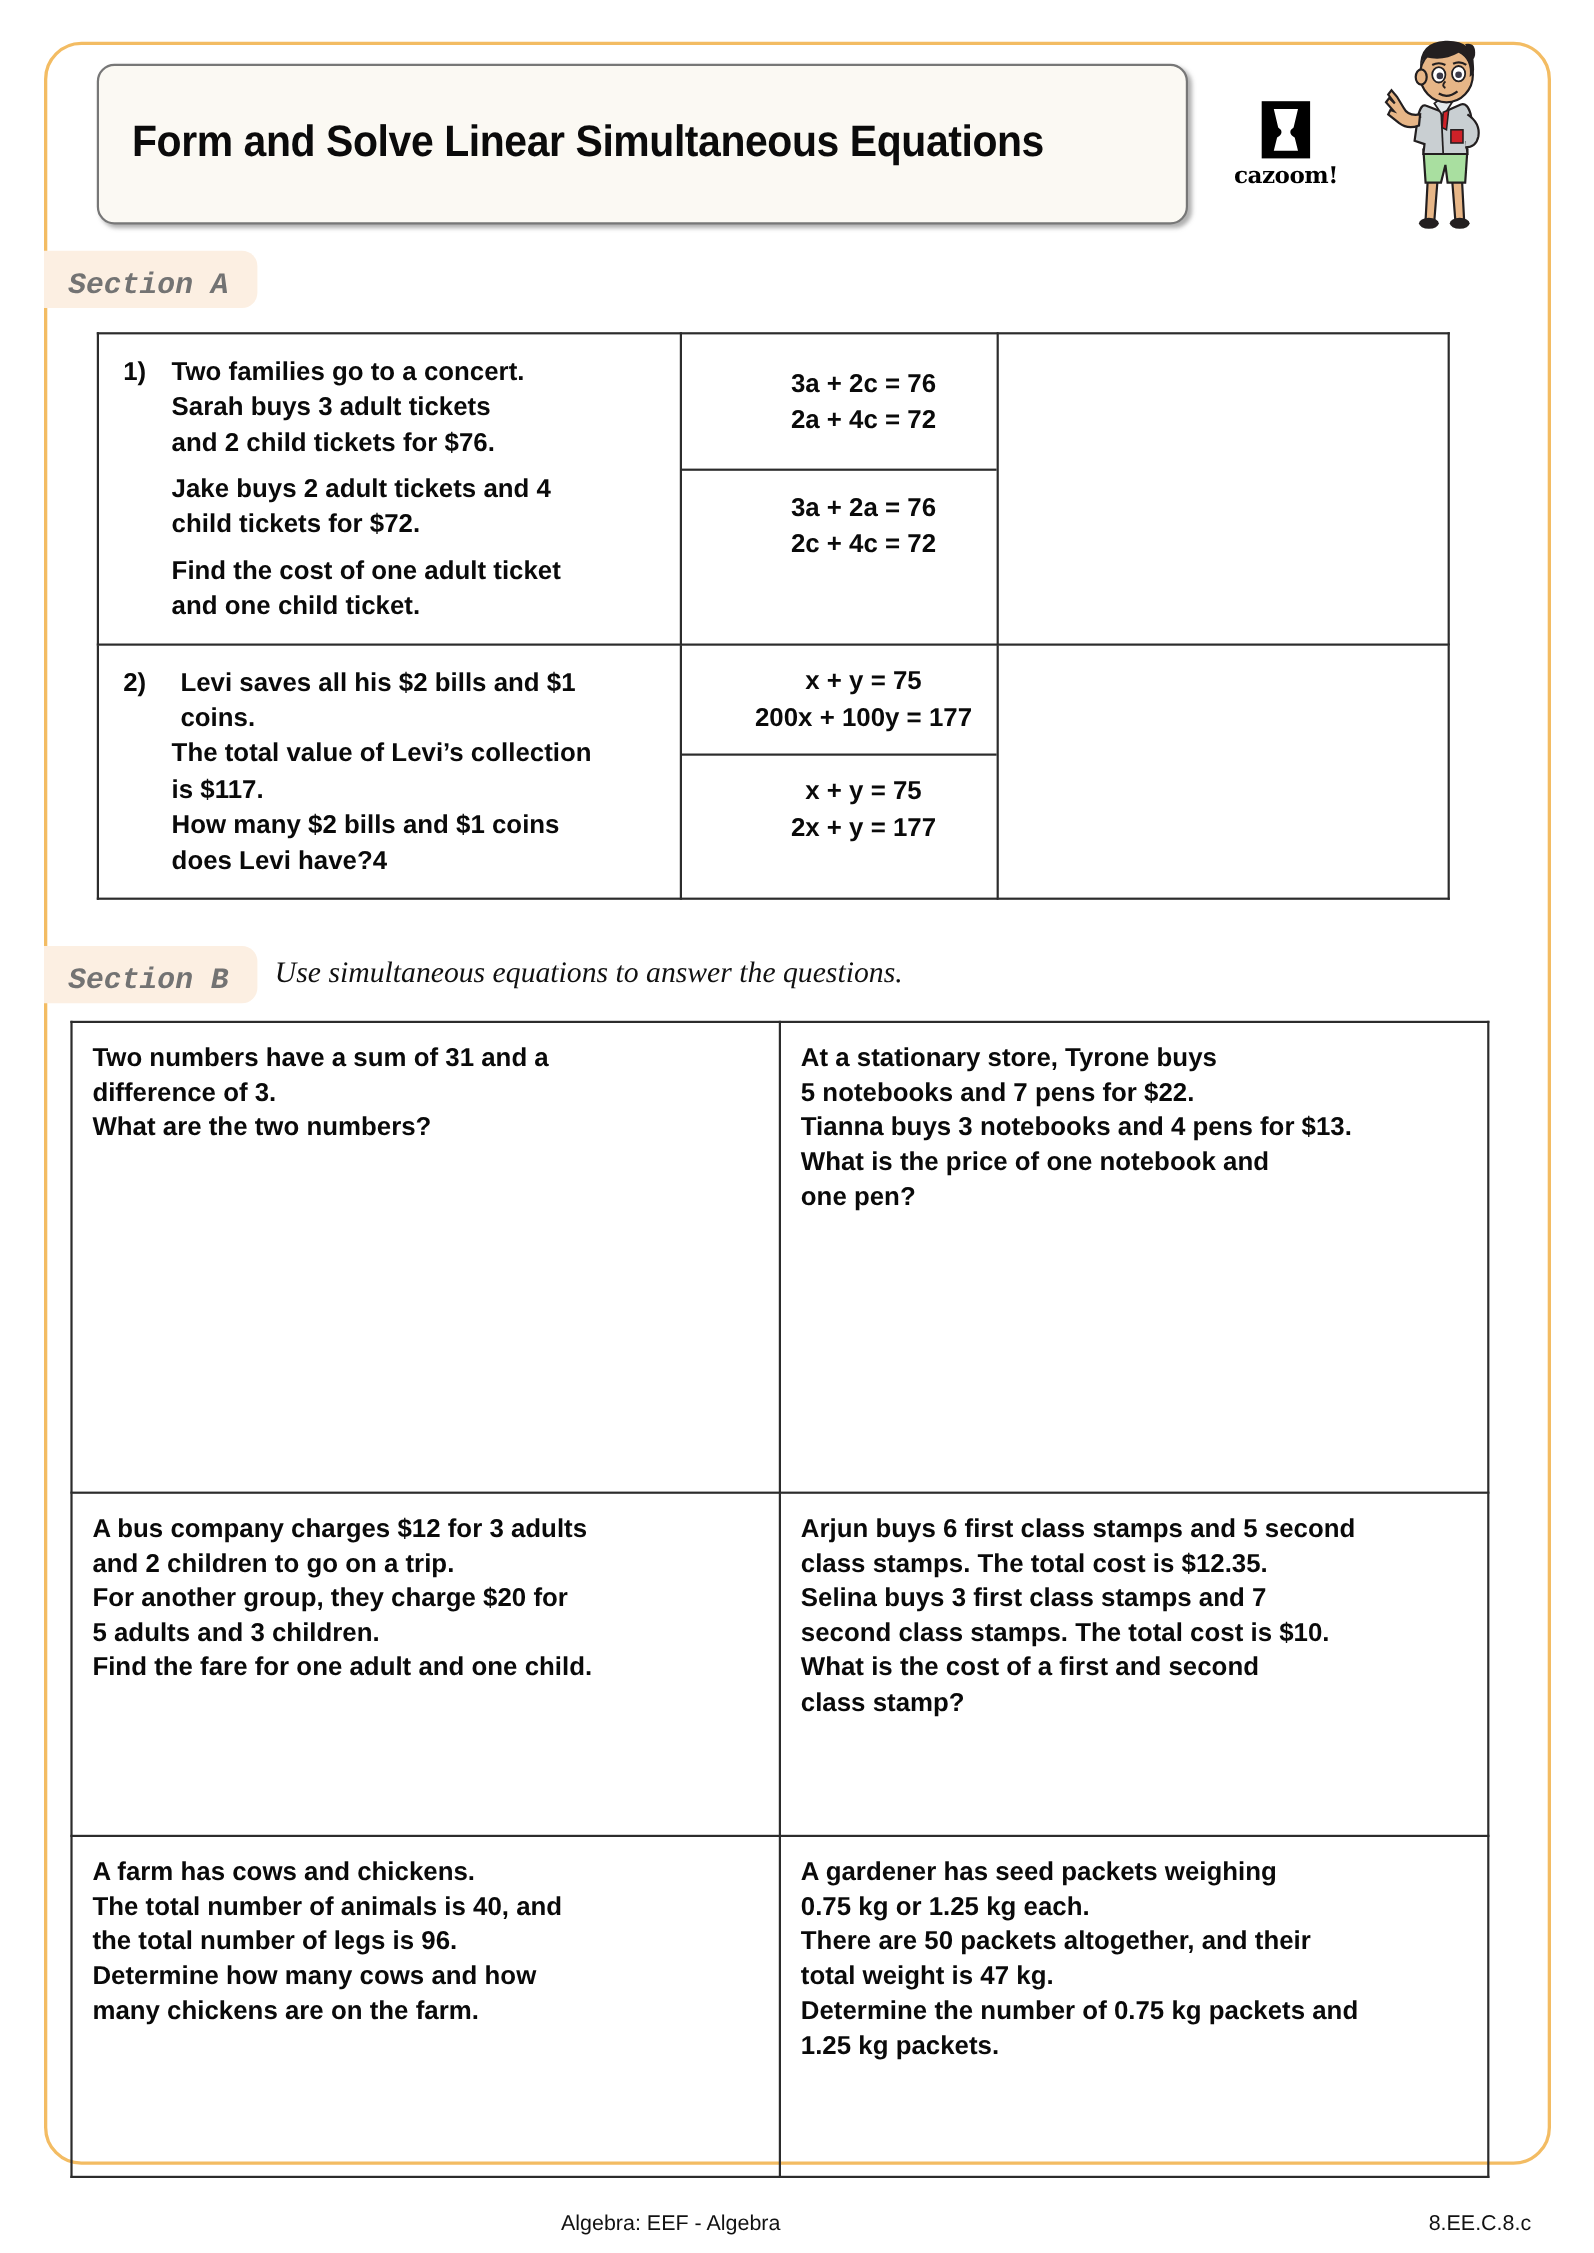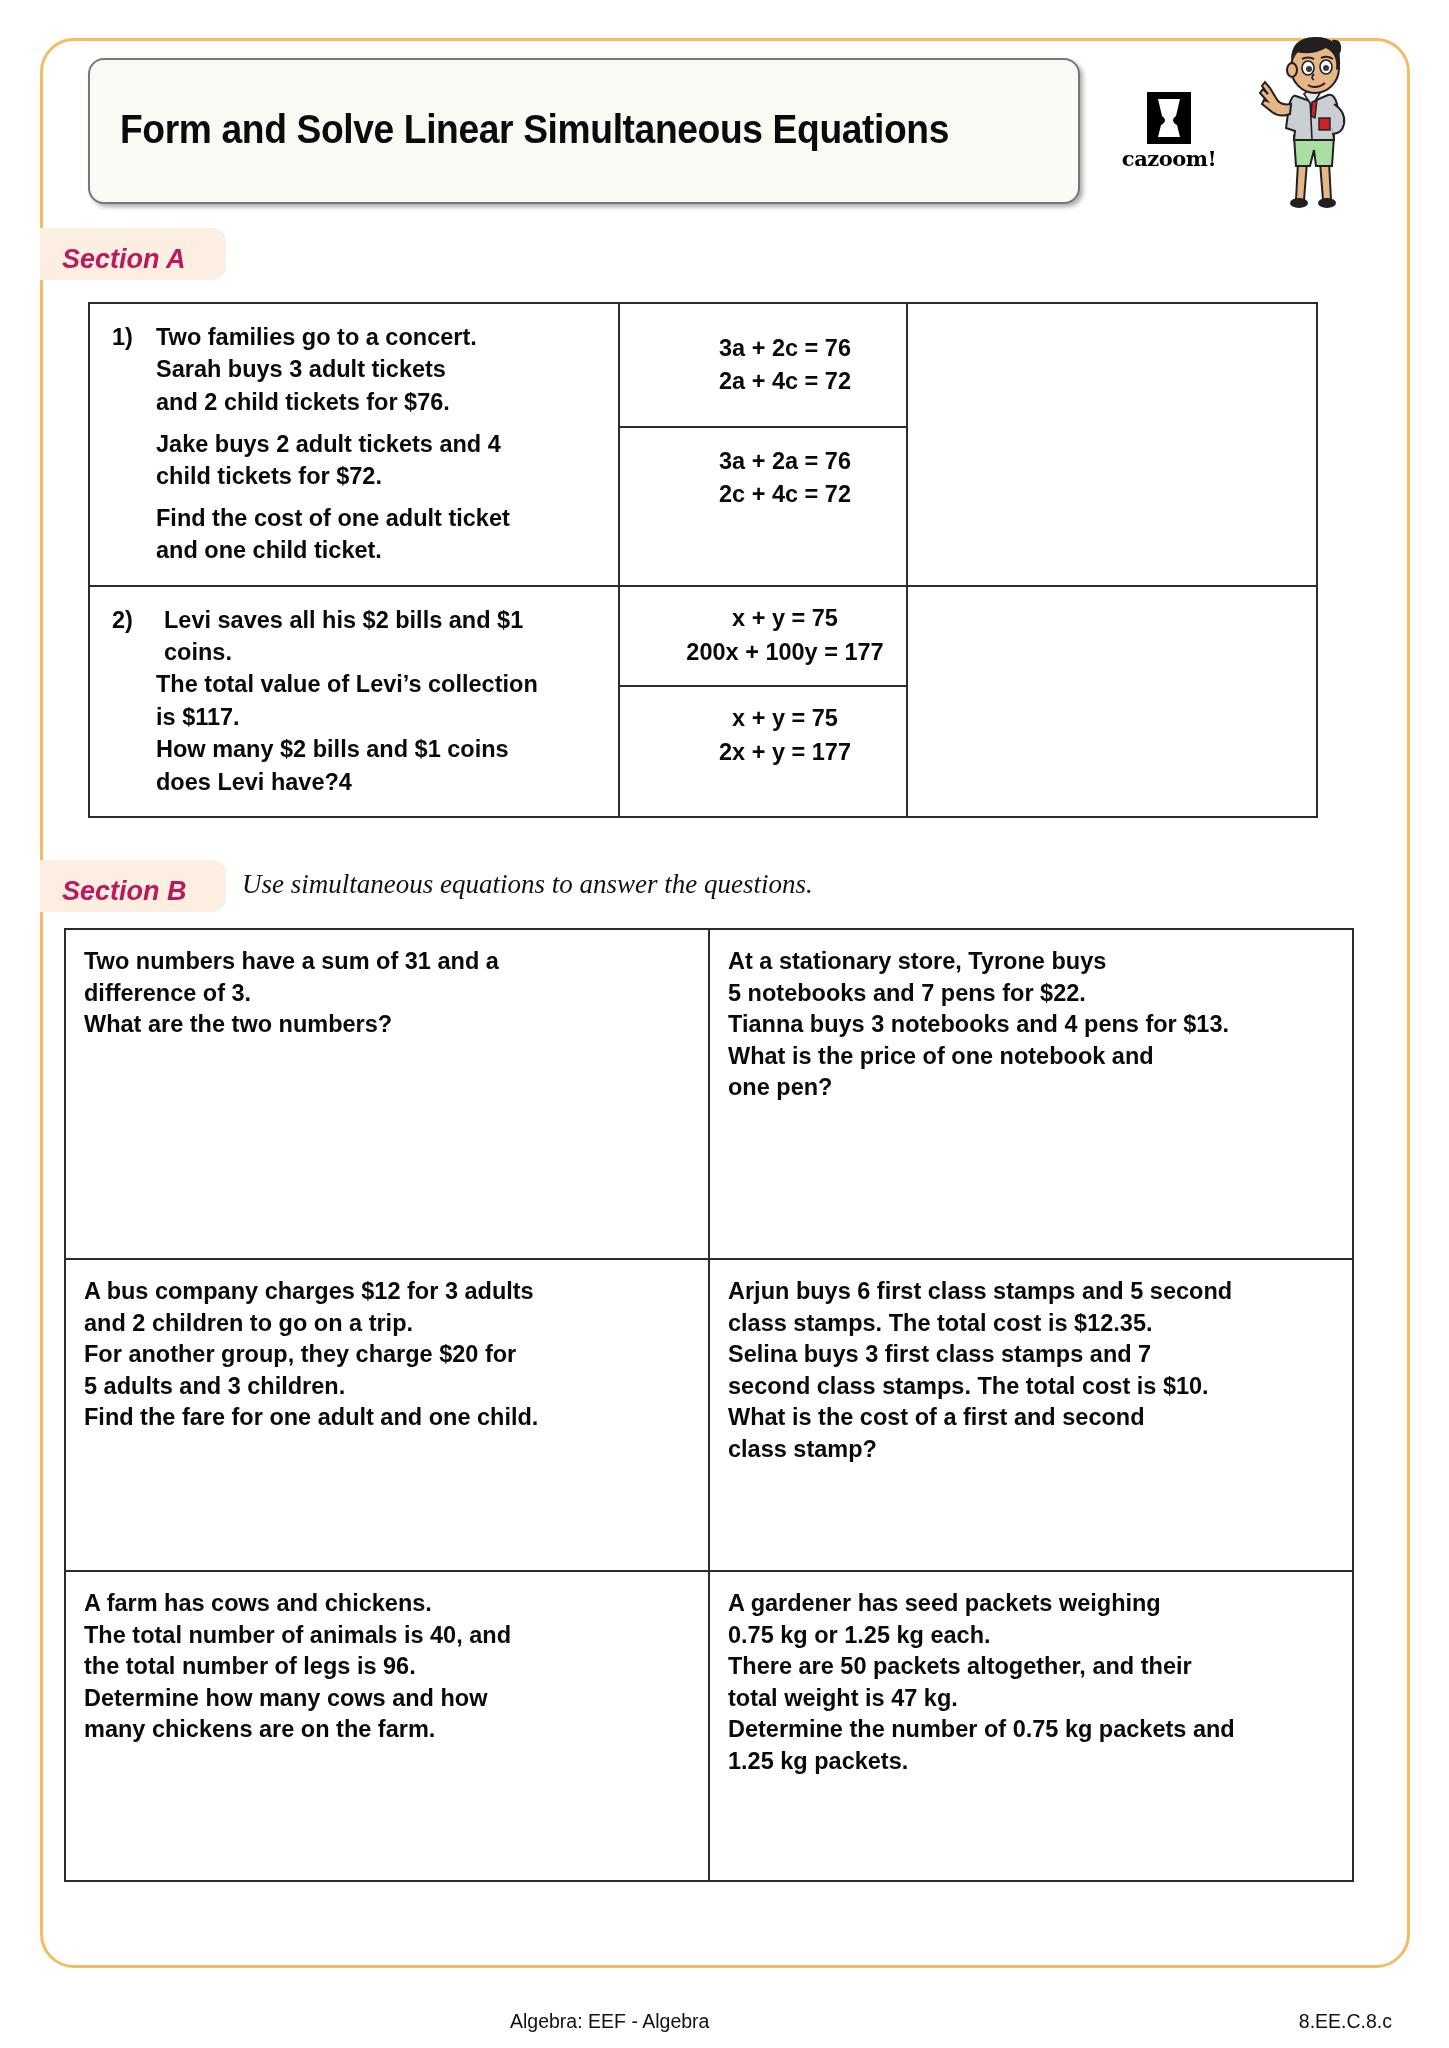--- a/index.html
+++ b/index.html
@@ -103,25 +103,25 @@
     background: #fcefe2;
     border-radius: 0 14px 14px 0;
     padding: 10px 26px 12px 22px;
     min-width: 186px;
     height: 52px;
     display: flex;
     align-items: center;
     margin-left: -22px;
   }
   .section-chip-label {
-    font-family: Liberation Sans, sans-serif;
+    font-family: Liberation Mono, monospace;
     font-style: italic;
     font-weight: bold;
     font-size: 27px;
-    color: #be185d;
+    color: #737373;
     margin-top: 13px;
   }
   .section-desc {
     margin-left: 16px;
     margin-top: -4px;
     font-family: "Liberation Serif", serif;
     font-style: italic;
     font-size: 27px;
     line-height: 1.22;
     color: #111111;
@@ -197,21 +197,21 @@
     border: 2px solid #2c2c2c;
     vertical-align: top;
     padding: 16px 14px 16px 18px;
     width: 50%;
     font-size: 23.5px;
     font-weight: bold;
     line-height: 1.345;
     color: #0a0a0a;
   }
   .tableB td p { margin: 0; }
-  .rowB-1 td { height: 330px; }
+  .rowB-1 td { height: 428px; }
   .rowB-2 td { height: 312px; }
   .rowB-3 td { height: 310px; }
 
   
   .footer {
     position: absolute;
     left: 40px;
     top: 1988px;
     width: 1370px;
     height: 60px;

